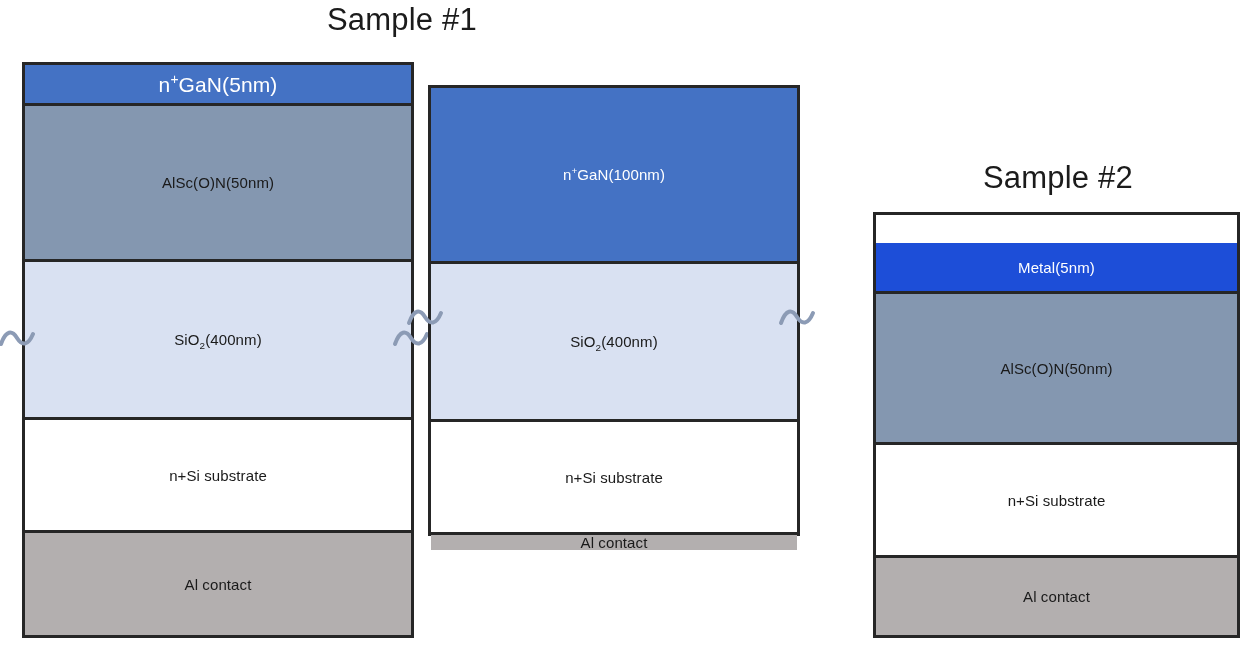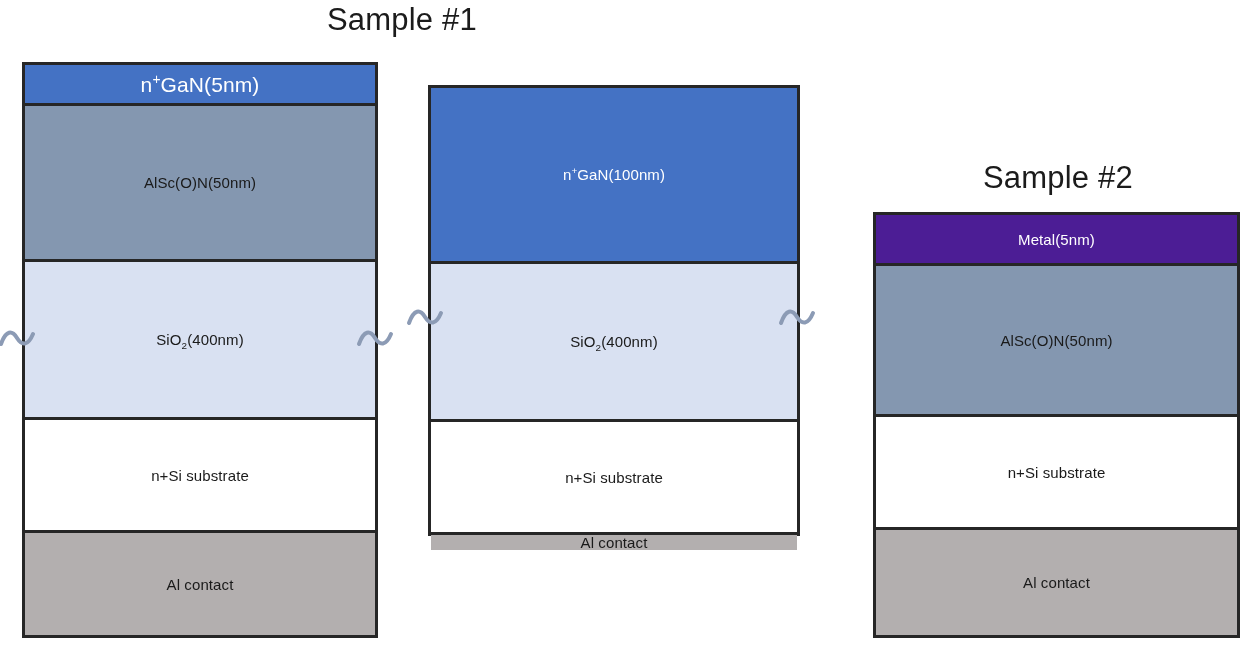--- a/index.html
+++ b/index.html
@@ -91,21 +91,21 @@
 </style>
 </head>
 <body>
 
 <div class="canvas">
 
   <div class="title" style="left:272px; top:2px; width:260px;">Sample #1</div>
 
   <div class="title" style="left:928px; top:160px; width:260px;">Sample #2</div>
 
-  <div class="stack" style="left:22px; top:62px; width:356px; height:576px;">
+  <div class="stack" style="left:22px; top:62px; width:392px; height:576px;">
 
     <div class="layer" style="flex:0 0 41px; background:#4472C4;">
       <span class="layer-label lbl-light sz-sm">n<span class="sup">+</span>GaN(5nm)</span>
     </div>
 
     <div class="layer" style="flex:0 0 156px; background:#8497B0;">
       <span class="layer-label lbl-dark sz-md">AlSc(O)N(50nm)</span>
     </div>
 
     <div class="layer" style="flex:0 0 158px; background:#D9E1F2;">
@@ -151,21 +151,21 @@
       <span class="layer-label lbl-dark sz-md">n+Si substrate</span>
     </div>
 
     <div class="layer" style="flex:1 1 auto; background:#B3AFAF;">
       <span class="layer-label lbl-dark sz-md">Al contact</span>
     </div>
   </div>
 
   <div class="stack" style="left:873px; top:212px; width:367px; height:426px;">
 
-    <div class="layer" style="flex:0 0 51px; background:#4c1d95;">
+    <div class="layer" style="flex:0 0 51px; background:#1d4ed8;margin-top:28px;">
       <span class="layer-label lbl-light sz-md">Metal(5nm)</span>
     </div>
 
     <div class="layer" style="flex:0 0 151px; background:#8497B0;">
       <span class="layer-label lbl-dark sz-md">AlSc(O)N(50nm)</span>
     </div>
 
     <div class="layer" style="flex:0 0 113px; background:#FFFFFF;">
       <span class="layer-label lbl-dark sz-md">n+Si substrate</span>
     </div>

